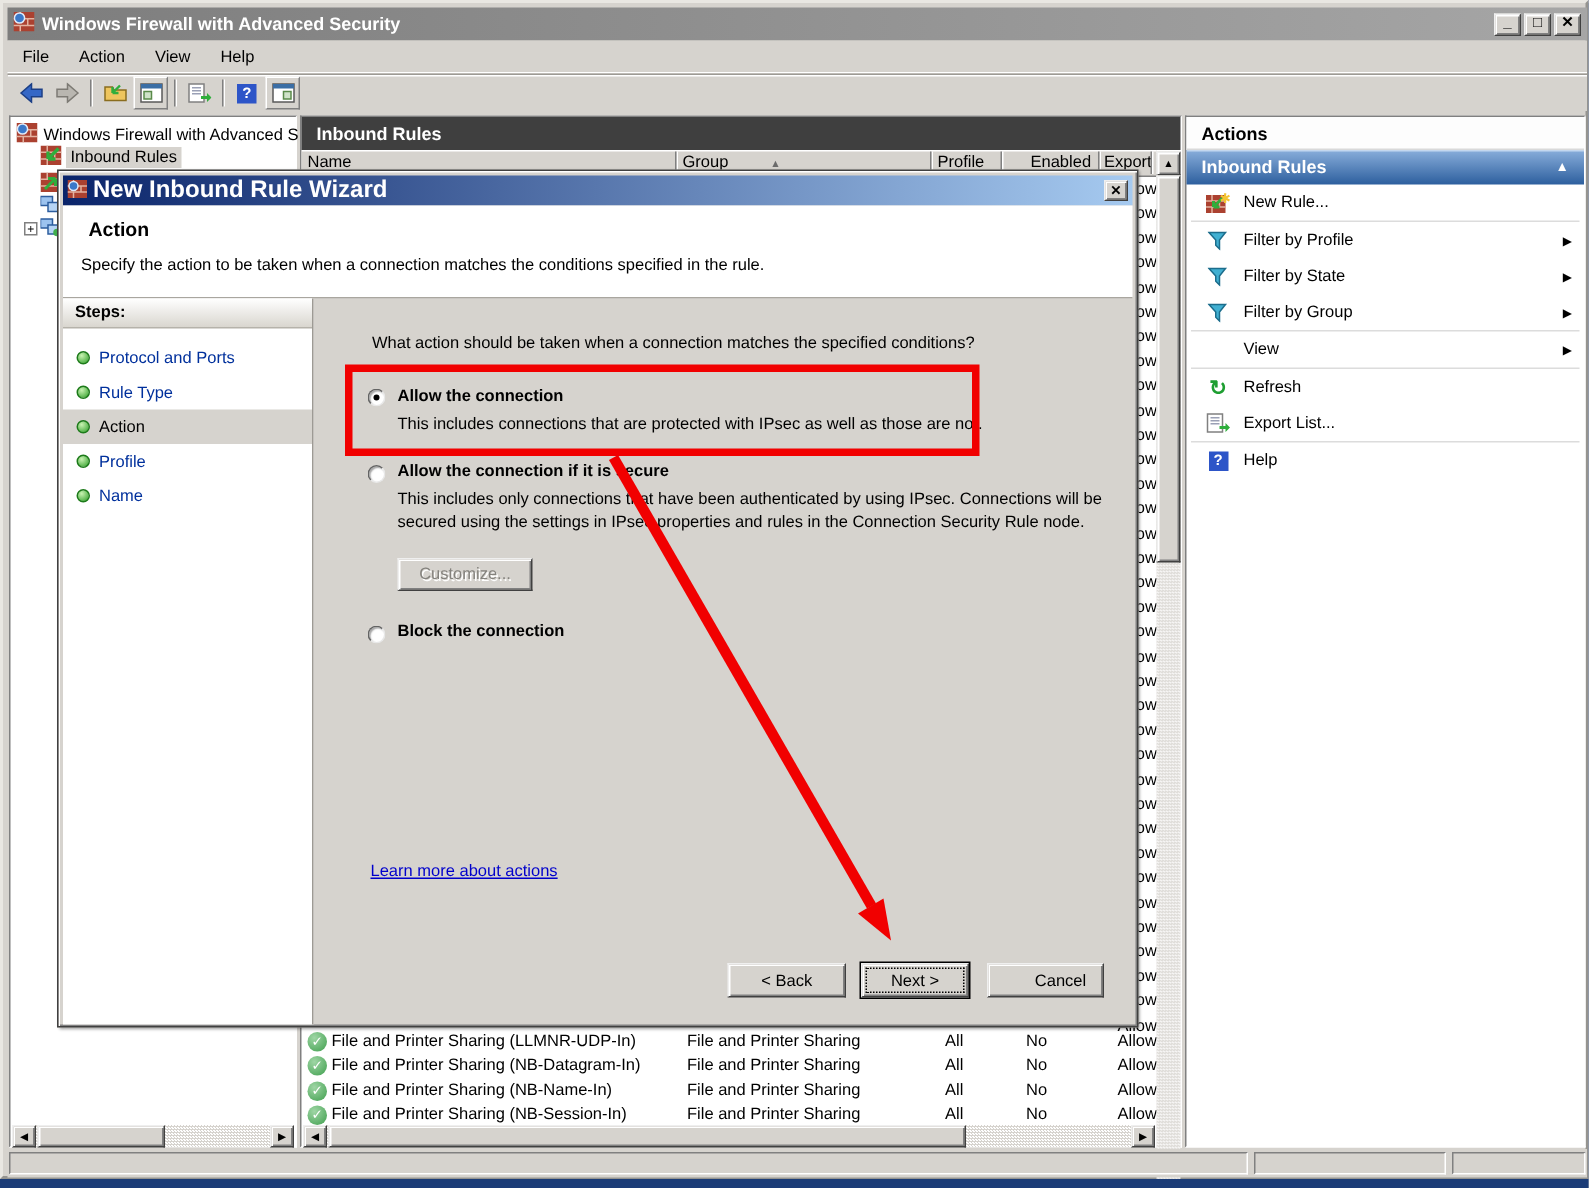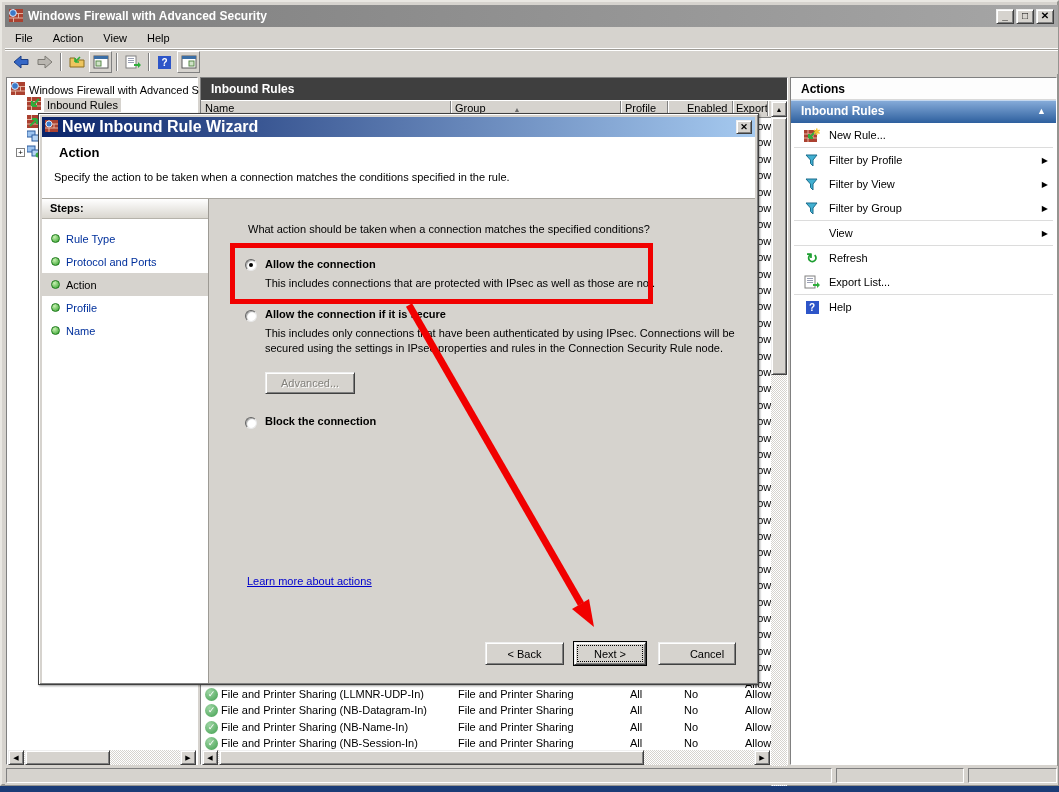--- a/index.html
+++ b/index.html
@@ -324,21 +324,21 @@
           </span>
           <span>Filter by Profile</span>
           <span class="sub">▶</span>
         </div>
         <div class="act-item">
           <span class="aicon">
             <svg width="14" height="13">
               <path d="M1 1h11L8 6v6L5.5 9.5V6Z" fill="#41b0d2" stroke="#1c6d8c"></path>
             </svg>
           </span>
-          <span>Filter by View</span>
+          <span>Filter by State</span>
           <span class="sub">▶</span>
         </div>
         <div class="act-item">
           <span class="aicon">
             <svg width="14" height="13">
               <path d="M1 1h11L8 6v6L5.5 9.5V6Z" fill="#41b0d2" stroke="#1c6d8c"></path>
             </svg>
           </span>
           <span>Filter by Group</span>
           <span class="sub">▶</span>
@@ -396,25 +396,25 @@
   </div>
   <div id="wiz-header">
     <div id="wiz-heading">Action</div>
     <div id="wiz-desc">Specify the action to be taken when a connection matches the conditions specified in the rule.</div>
   </div>
   <div id="steps-panel">
     <div id="steps-header">Steps:</div>
     <div id="steps-list" style="padding-top: 8px;">
         <div class="step-item">
           <span class="bullet"></span>
-          <span>Rule Type</span>
+          <span>Protocol and Ports</span>
         </div>
         <div class="step-item">
           <span class="bullet"></span>
-          <span>Protocol and Ports</span>
+          <span>Rule Type</span>
         </div>
         <div class="step-item current">
           <span class="bullet"></span>
           <span>Action</span>
         </div>
         <div class="step-item">
           <span class="bullet"></span>
           <span>Profile</span>
         </div>
         <div class="step-item">
@@ -430,21 +430,21 @@
   <button id="btn-next" class="wizbtn btn3d">Next &gt;</button>
   <button id="btn-cancel" class="wizbtn btn3d">Cancel</button>
 <div class="wradio" style="left: 206px; top: 145px;">
       <span class="dot"></span>
     </div>
     <div class="wlabel" style="left: 226px; top: 144px;">Allow the connection</div>
     <div class="wdesc" style="left: 226px; top: 162px;">This includes connections that are protected with IPsec as well as those are not.</div>
     <div class="wradio" style="left: 206px; top: 196px;"></div>
     <div class="wlabel" style="left: 226px; top: 194px;">Allow the connection if it is secure</div>
     <div class="wdesc" style="left: 226px; top: 212px;">This includes only connections that have been authenticated by using IPsec.  Connections will be secured using the settings in IPsec properties and rules in the Connection Security Rule node.</div>
-    <button class="btn3d" id="btn-customize" disabled="">Advanced...</button>
+    <button class="btn3d" id="btn-customize" disabled="">Customize...</button>
     <div class="wradio" style="left: 206px; top: 303px;"></div>
     <div class="wlabel" style="left: 226px; top: 301px;">Block the connection</div>
   </div>
 
 <div id="anno-box"></div>
 <svg id="anno-arrow">
   <line x1="409" y1="305" x2="581" y2="604" stroke="#f10000" stroke-width="7"></line>
   <polygon points="594,627 572,609 589,599" fill="#f10000"></polygon>
 </svg>
 

